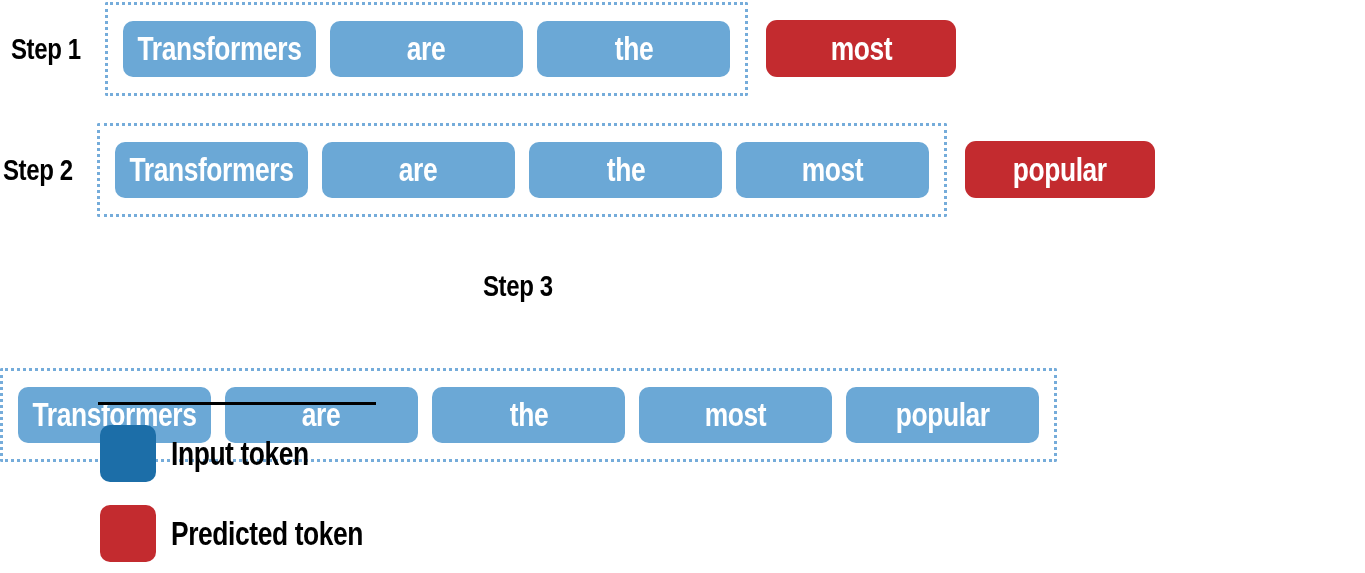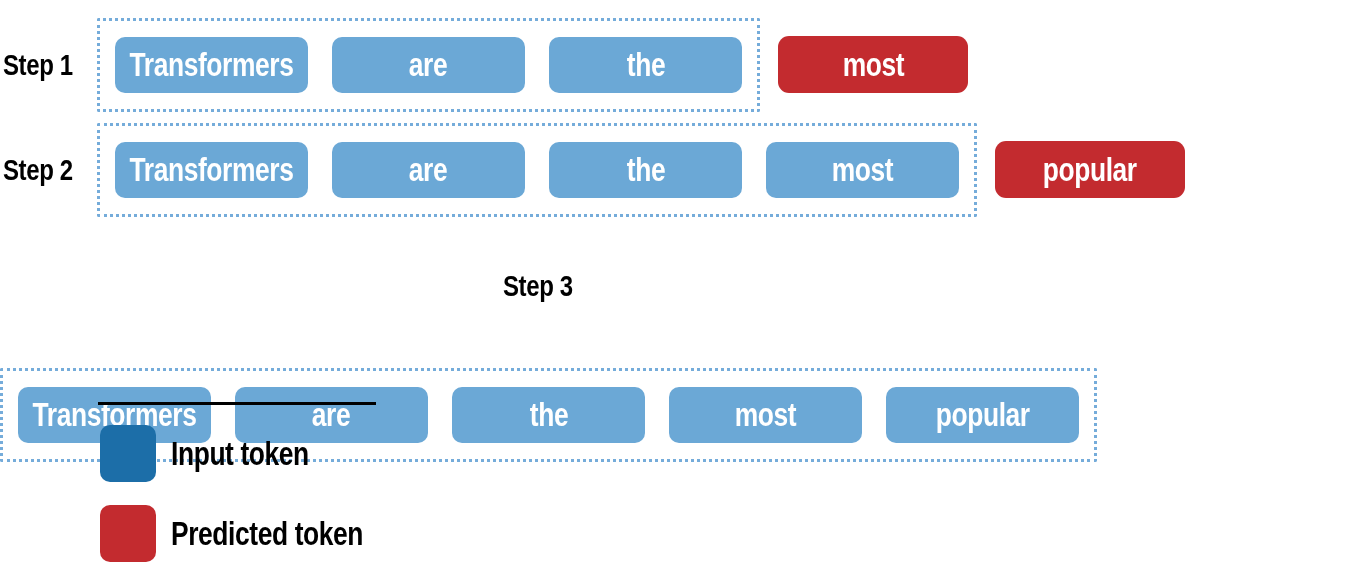--- a/index.html
+++ b/index.html
@@ -14,21 +14,21 @@
 
   
   .steps { position: absolute; inset: 0; }
   .step-row {
     position: absolute;
     left: 0;
     height: 95px;
     display: flex;
     align-items: center;
   }
-  .step-row:nth-child(1) { top: 17px; }
+  .step-row:nth-child(1) { top: 1px; padding-left: 8px; }
   .step-row:nth-child(2) { top: 122px; }
   .step-row:nth-child(3) { top: 271px; flex-direction: column; }
 
   .step-label {
     flex: 0 0 97px;
     width: 97px;
     box-sizing: border-box;
     padding-left: 3px;
     font-size: 30px;
     font-weight: bold;
@@ -37,21 +37,21 @@
     white-space: nowrap;
   }
 
   .input-group {
     box-sizing: border-box;
     height: 94px;
     border: 3px dotted #75acda;
     border-radius: 2px;
     display: flex;
     align-items: center;
-    gap: 24px;
+    gap: 14px;
     padding: 16px 15px;
     background: transparent;
   }
 
   .token {
     width: 193px;
     height: 56px;
     border-radius: 10px;
     background: #6ba8d6;
     color: #ffffff;

